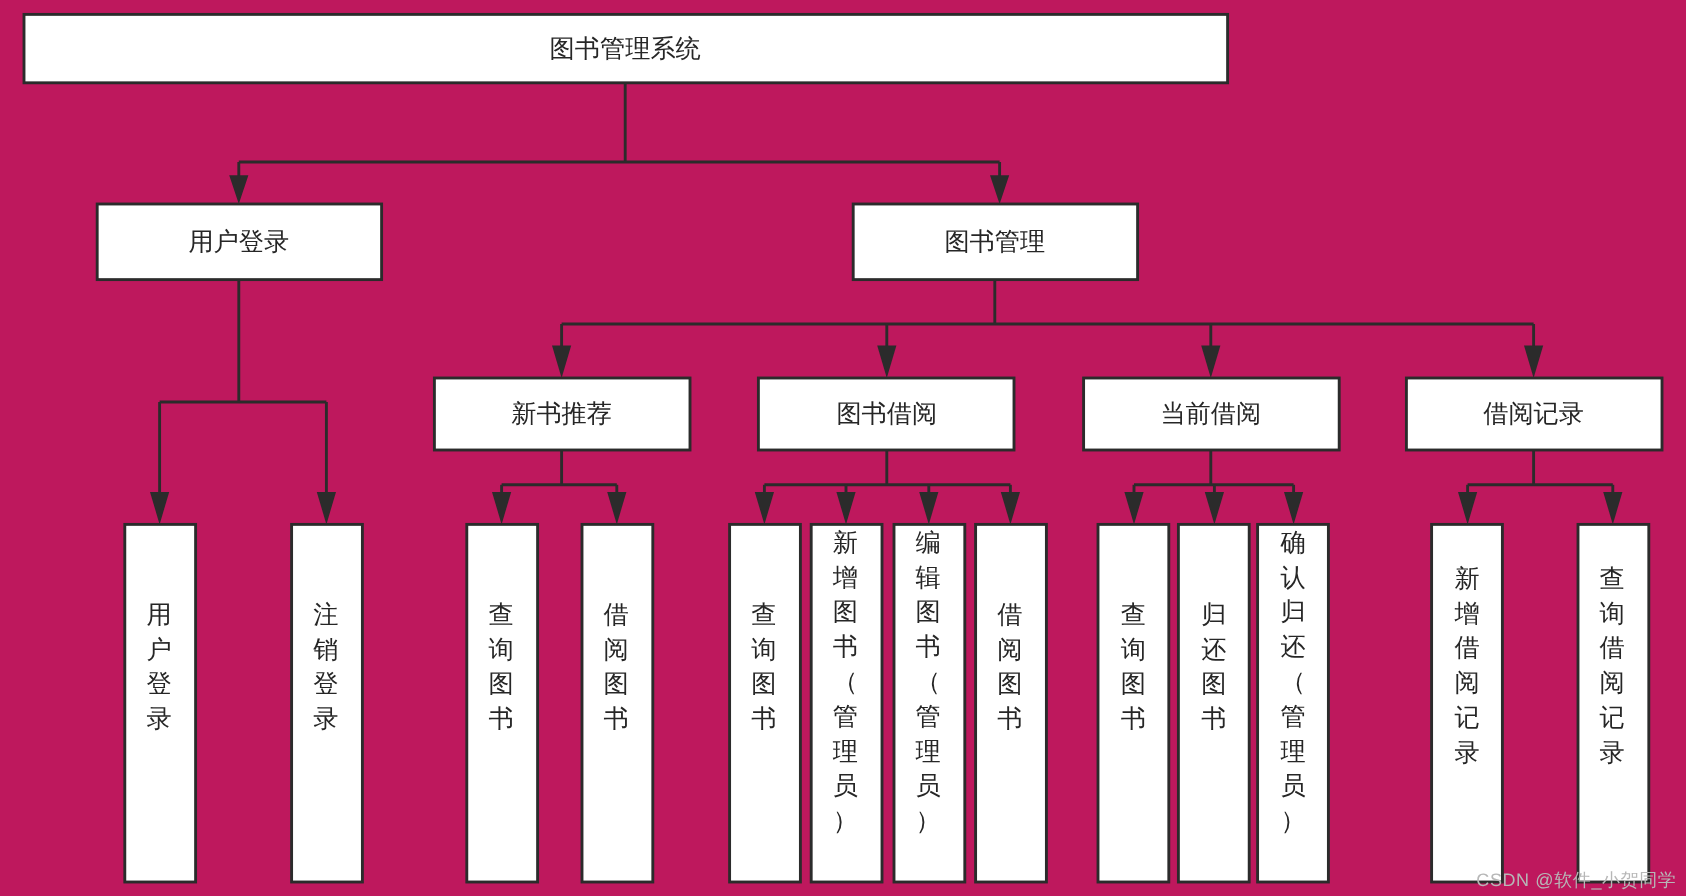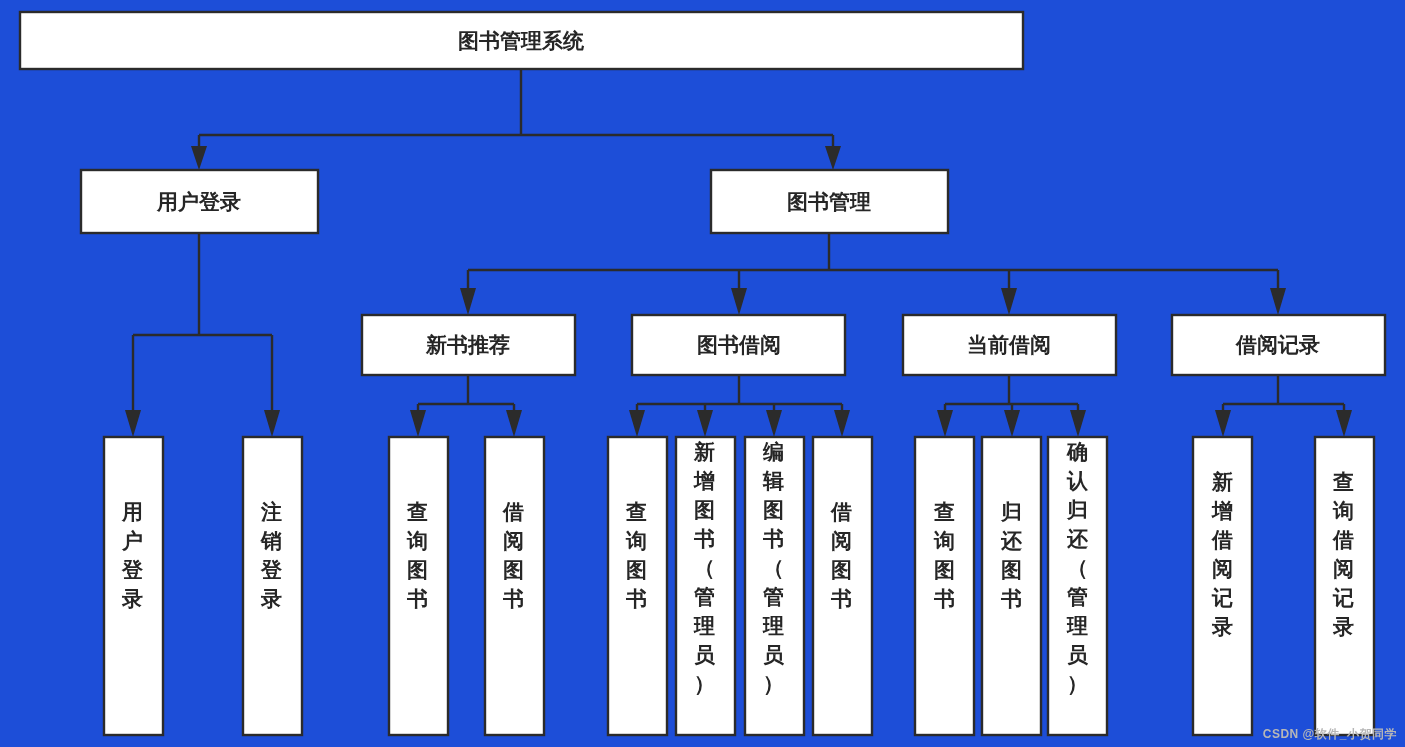--- a/index.html
+++ b/index.html
@@ -10,22 +10,21 @@
   body {
     width: 1405px;
     height: 747px;
     font-family: "Liberation Sans", "DejaVu Sans", sans-serif;
     overflow: hidden;
   }
   #diagram-root {
     position: relative;
     width: 1405px;
     height: 747px;
-    background: #1d4ed8;
-    font-weight: bold;
+    background: #be185d;
   }
   svg#diagram-svg {
     position: absolute;
     top: 0;
     left: 0;
     width: 1405px;
     height: 747px;
   }
   .node-box {
     fill: #ffffff;
@@ -54,21 +53,21 @@
     font-family: "Liberation Sans", "DejaVu Sans", sans-serif;
     font-size: 21px;
     letter-spacing: 1px;
     text-anchor: middle;
   }
   .watermark {
     position: absolute;
     right: 8px;
     bottom: 4px;
     color: #b7b7b7;
-    font-size: 12px;
+    font-size: 15px;
     font-family: "Liberation Sans", "DejaVu Sans", sans-serif;
     white-space: nowrap;
     letter-spacing: 0.5px;
   }
 </style>
 </head>
 <body>
 
 <div id="diagram-root">
 

